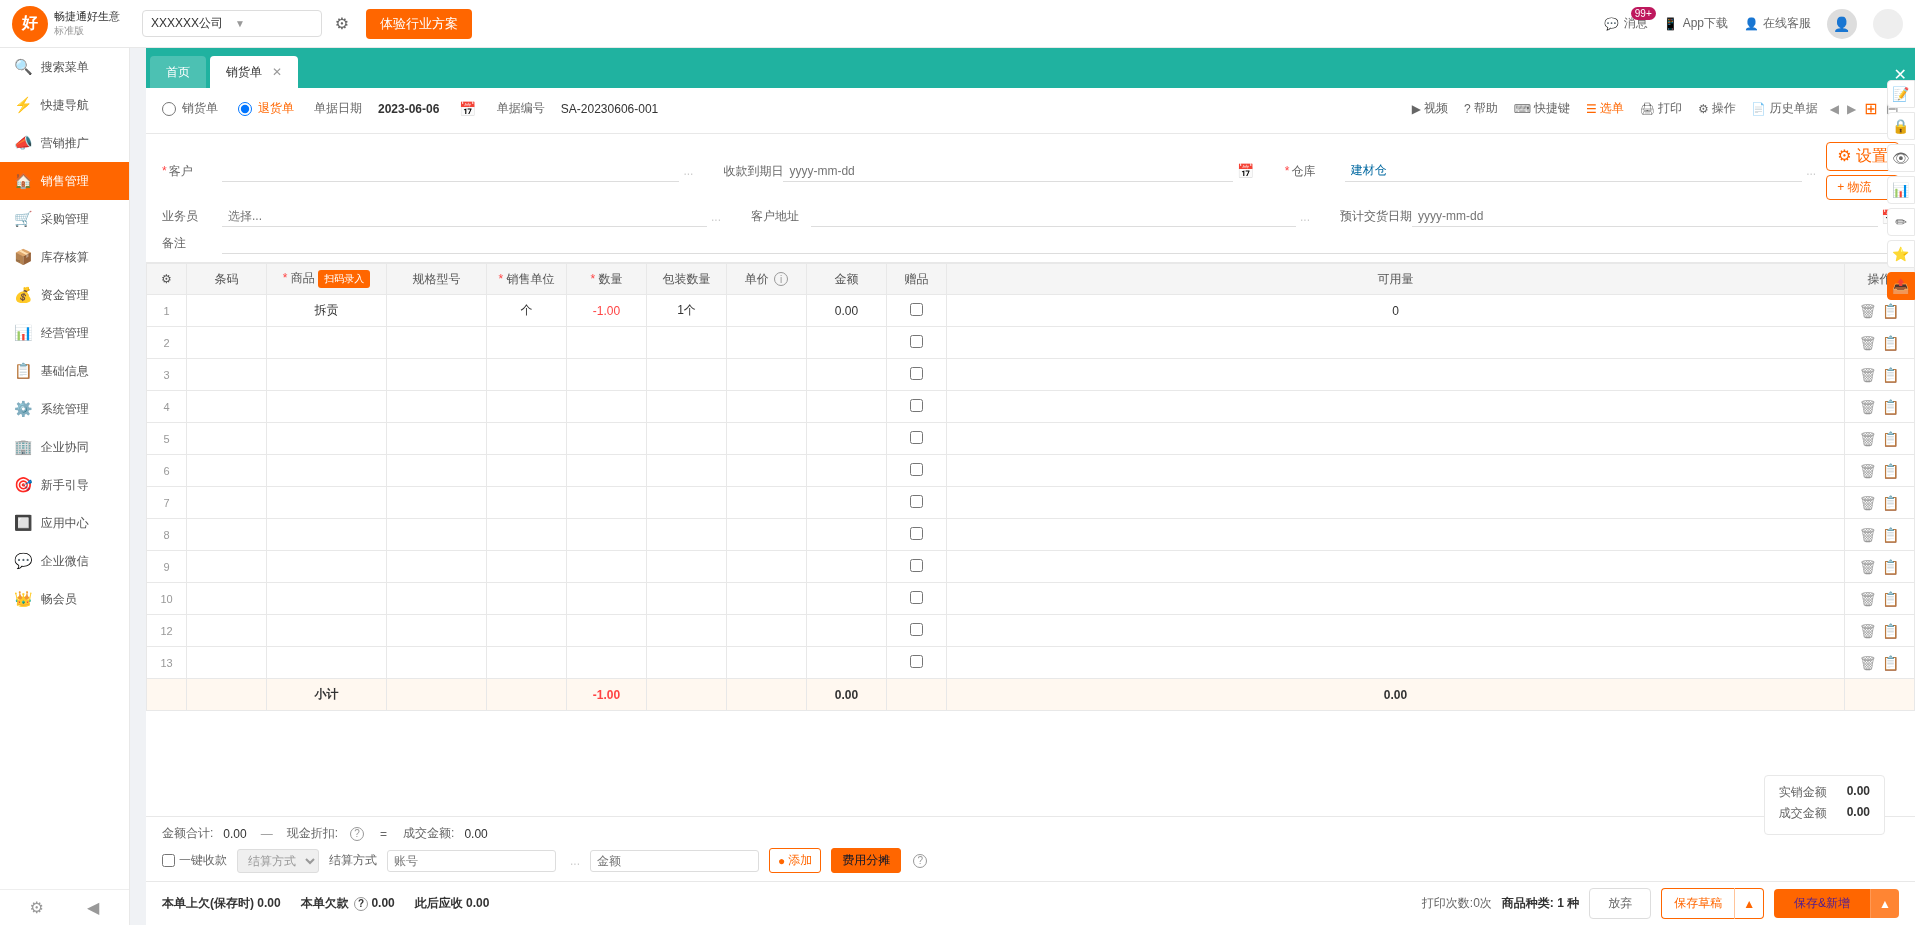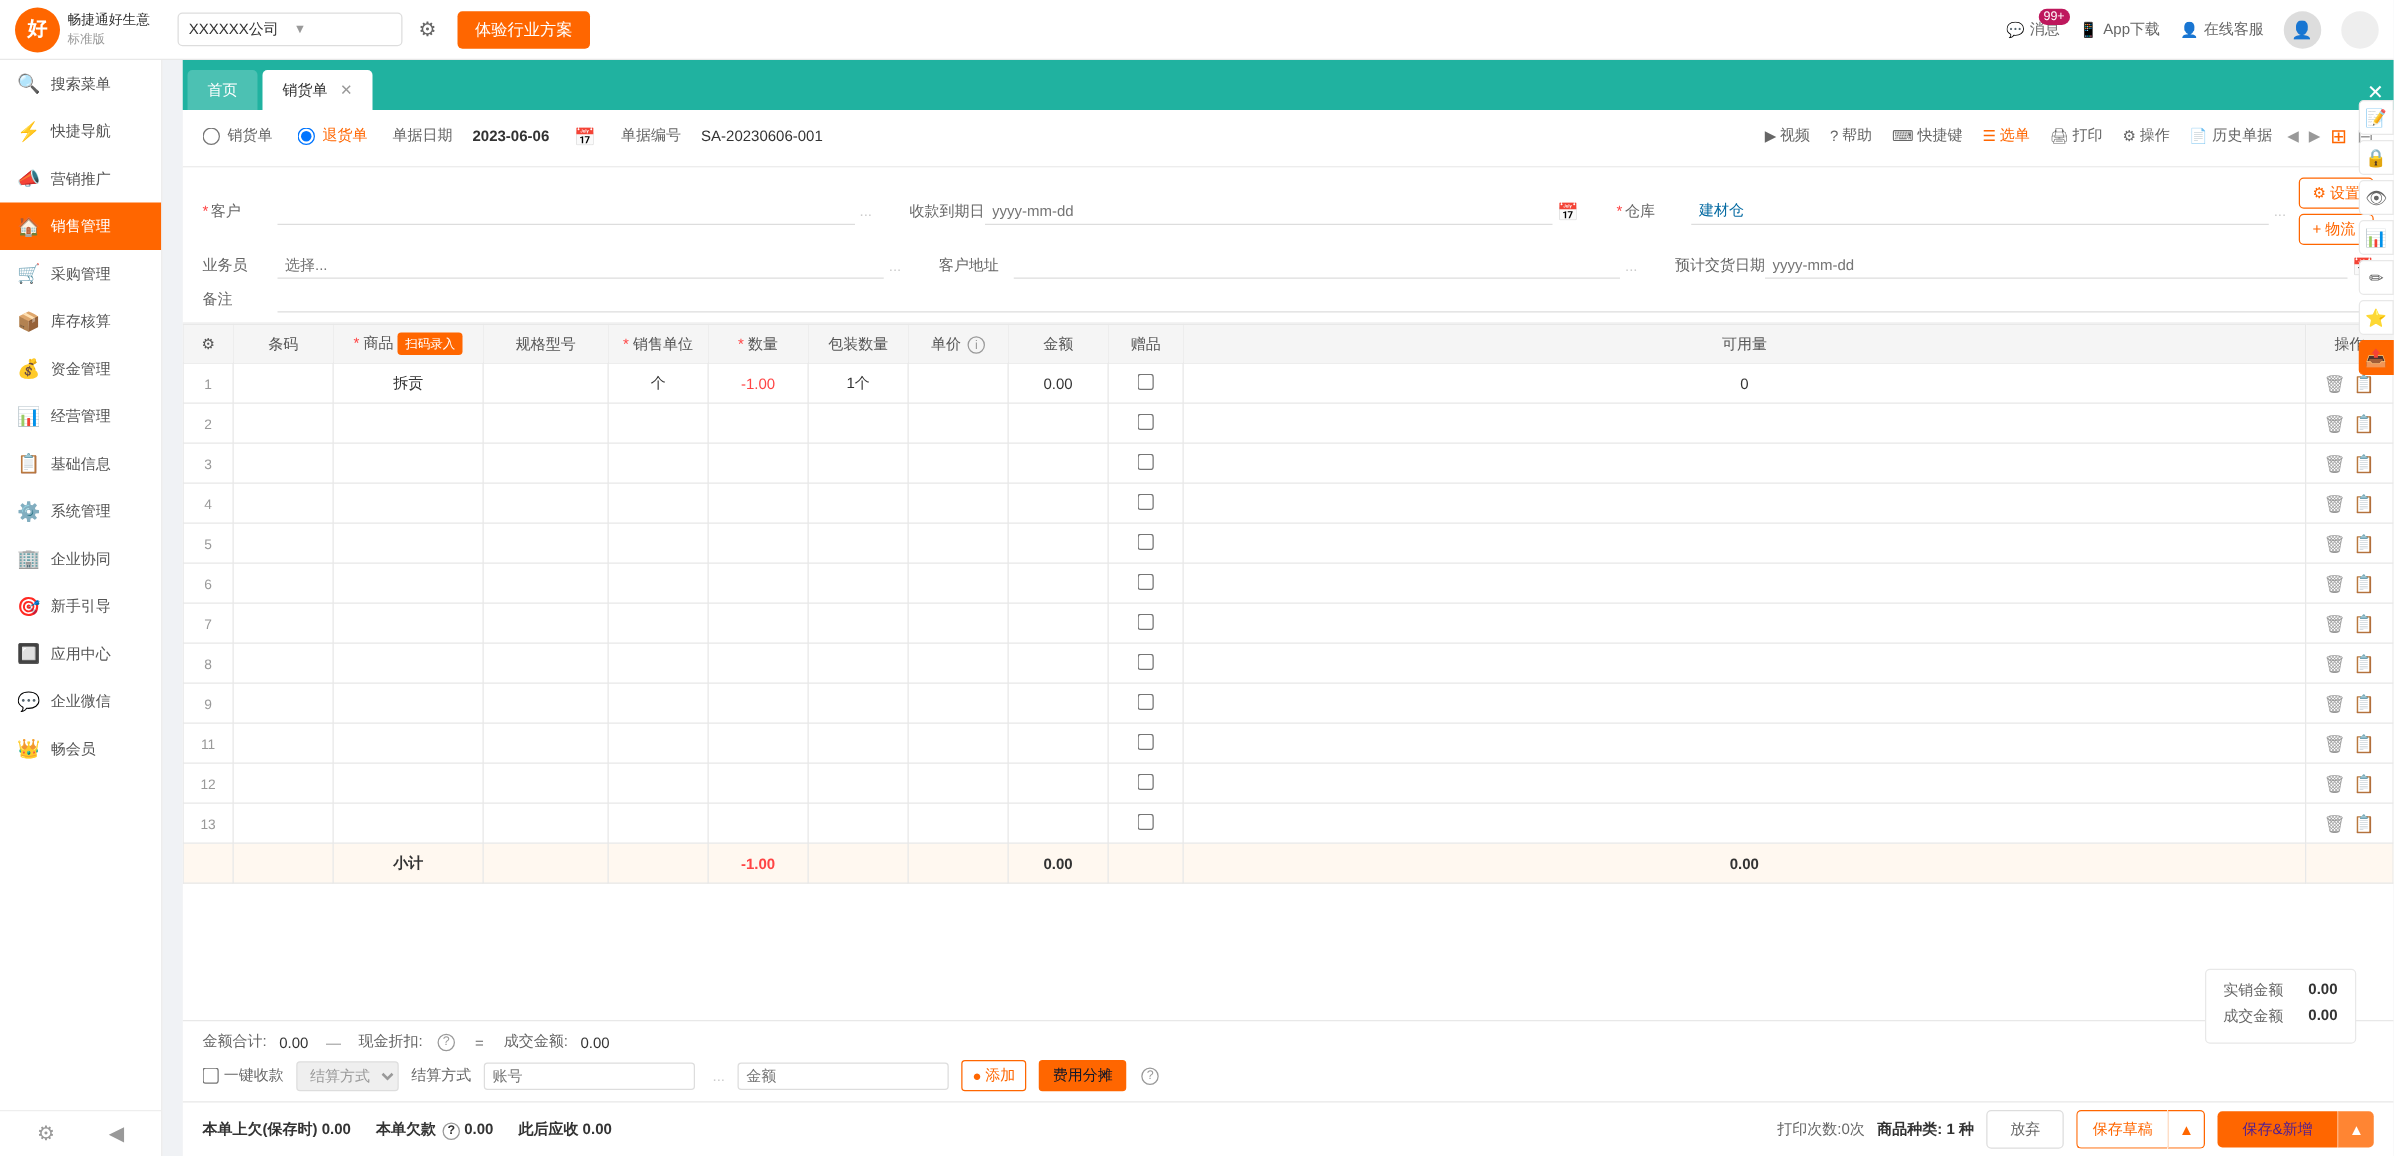--- a/index.html
+++ b/index.html
@@ -190,21 +190,21 @@
     }
     .field-dots { color: #ccc; margin-left: 4px; cursor: pointer; }
     .field-cal { color: #ff6600; margin-left: 4px; cursor: pointer; font-size: 14px; }
 
     .right-buttons {
       display: flex; flex-direction: column; gap: 4px;
       margin-left: 10px;
     }
     .setup-btn {
       background: #fff; border: 1px solid #ff6600; color: #ff6600;
-      border-radius: 4px; padding: 3px 10px; cursor: pointer; font-size: 12px;
+      border-radius: 4px; padding: 3px 10px; cursor: pointer; font-size: 16px;
       display: flex; align-items: center; gap: 3px;
     }
     .logistics-btn {
       background: #fff; border: 1px solid #ff6600; color: #ff6600;
       border-radius: 4px; padding: 3px 10px; cursor: pointer; font-size: 12px;
       display: flex; align-items: center; gap: 3px;
     }
 
     
     .table-section {
@@ -781,21 +781,21 @@
               <td><input type="checkbox" style=""></td>
               <td></td>
               <td>
                 <div class="action-icons">
                   <span class="action-icon">🗑</span>
                   <span class="action-icon">📋</span>
                 </div>
               </td>
             </tr>
           <tr>
-              <td><span class="row-num">11</span></td>
+              <td><span class="row-num">10</span></td>
               <td></td>
               <td></td>
               <td></td>
               <td></td>
               <td></td>
               <td></td>
               <td></td>
               <td></td>
               <td><input type="checkbox" style=""></td>
               <td></td>

